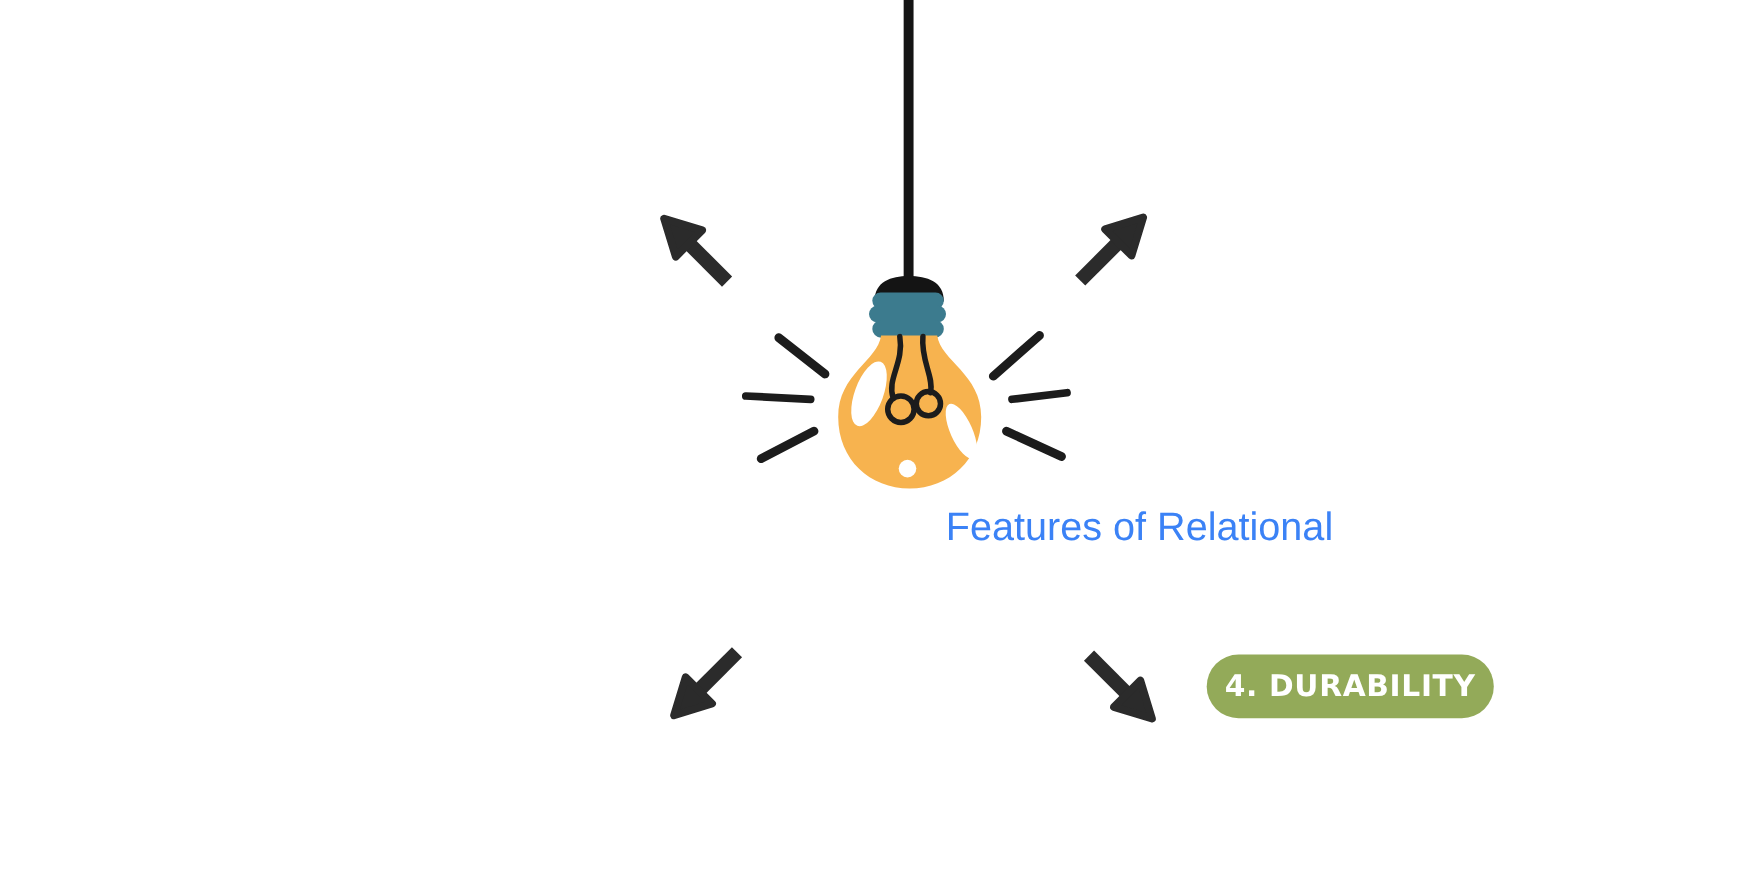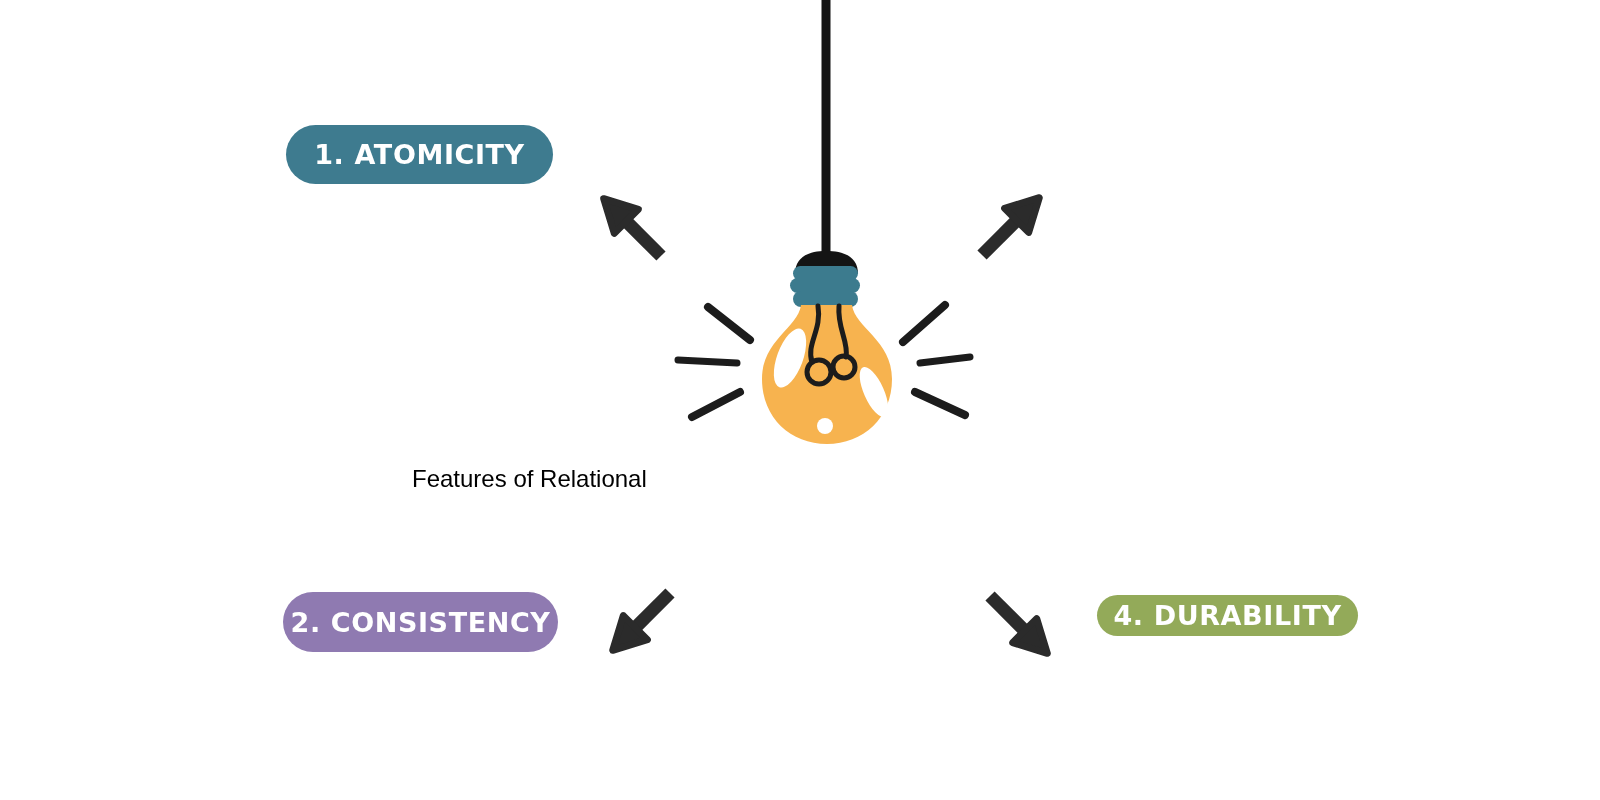--- a/index.html
+++ b/index.html
@@ -19,30 +19,30 @@
     color: #ffffff;
     font-family: "DejaVu Sans", sans-serif;
     font-weight: 800;
     font-size: 27px;
     letter-spacing: 0.6px;
     white-space: nowrap;
   }
   .pill-1 { left: 286px;  top: 125px; width: 267px; height: 59px; }
   .pill-2 { left: 283px;  top: 592px; width: 275px; height: 60px; }
   .pill-3 { left: 1100px; top: 123px; width: 280px; height: 60px; }
-  .pill-4 { left: 1097px; top: 595px; width: 261px; height: 41px; }
+  .pill-4 { left: 1097px; top: 595px; width: 261px; height: 58px; }
 
   
   .title {
     position: absolute;
     left: 412px; top: 460px; width: 800px;
-    text-align: left;
-    color: #000000;
+    text-align: right;
+    color: #3b82f6;
     font-family: "Liberation Sans", sans-serif;
-    font-size: 24px;
+    font-size: 36px;
     line-height: 37px;
     font-weight: 400;
   }
 
   
   .arrow {
     position: absolute;
     width: 96px; height: 56px;
   }
   .arrow-tl { left: 632px;  top: 227px; transform: translate(-50%,-50%) rotate(-135deg); }
@@ -93,26 +93,20 @@
         <line x1="270" y1="363" x2="320" y2="357" stroke-width="7"></line>
         <line x1="265" y1="392" x2="315" y2="415" stroke-width="8"></line>
       </g>
     </svg>
   </div>
 
   <div class="title">
     <div>Features of Relational</div>
   </div>
 
-  <div class="pill pill-1" style="background: rgb(62, 123, 143);">
-    <span>1. ATOMICITY</span>
-  </div>
-  <div class="pill pill-2" style="background: rgb(143, 122, 177);">
-    <span>2. CONSISTENCY</span>
-  </div>
   <div class="pill pill-4" style="background: rgb(147, 170, 89);">
     <span>4. DURABILITY</span>
   </div>
 
   <svg class="arrow arrow-tl" viewBox="0 0 96 56">
     <line x1="7" y1="28" x2="56" y2="28" stroke="#2b2b2b" stroke-width="13"></line>
     <polygon points="56,11 88,28 56,45" fill="#2b2b2b" stroke="#2b2b2b" stroke-width="7" stroke-linejoin="round"></polygon>
   </svg>
   <svg class="arrow arrow-tr" viewBox="0 0 96 56">
     <line x1="7" y1="28" x2="56" y2="28" stroke="#2b2b2b" stroke-width="13"></line>

